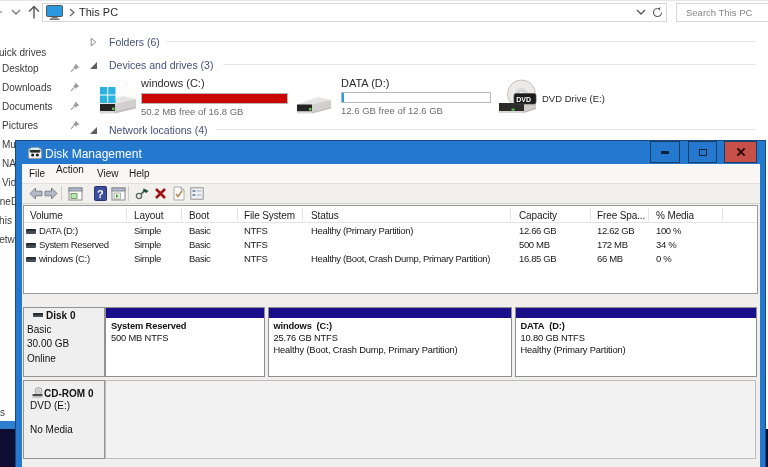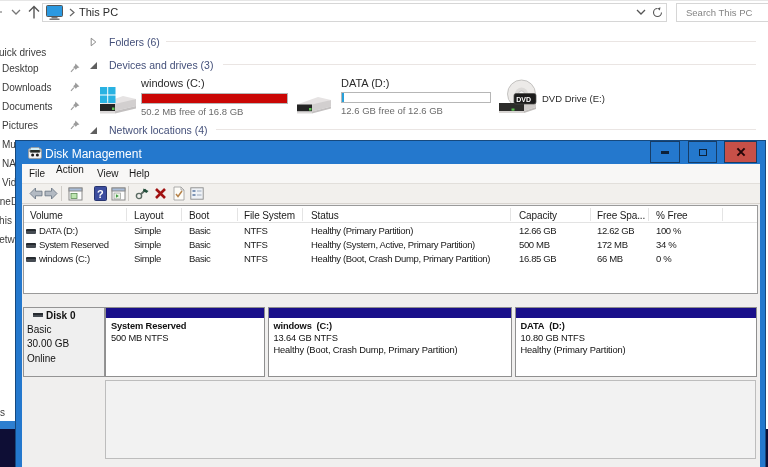--- a/index.html
+++ b/index.html
@@ -230,21 +230,21 @@
   <div class="abs" style="left:6px;top:63px;width:738px;height:264px;background:#f0efee"></div>
 
   <div class="abs" style="left:7px;top:64px;width:735px;height:89px;background:#fff;border:1px solid #9a9a9a">
     <div class="cell" style="left:6px;top:4px">Volume</div>
     <div class="cell" style="left:110px;top:4px">Layout</div>
     <div class="cell" style="left:165px;top:4px">Boot</div>
     <div class="cell" style="left:220px;top:4px">File System</div>
     <div class="cell" style="left:287px;top:4px">Status</div>
     <div class="cell" style="left:495px;top:4px">Capacity</div>
     <div class="cell" style="left:573px;top:4px">Free Spa...</div>
-    <div class="cell" style="left:632px;top:4px">% Free</div>
+    <div class="cell" style="left:632px;top:4px">% Media</div>
     <div class="colsep" style="left:102px;height:13px"></div>
     <div class="colsep" style="left:157px;height:13px"></div>
     <div class="colsep" style="left:213px;height:13px"></div>
     <div class="colsep" style="left:278px;height:13px"></div>
     <div class="colsep" style="left:486px;height:13px"></div>
     <div class="colsep" style="left:566px;height:13px"></div>
     <div class="colsep" style="left:624px;height:13px"></div>
     <div class="colsep" style="left:698px;height:13px"></div>
     <div class="abs" style="left:0;top:16px;width:733px;height:1px;background:#e3e3e3"></div>
     <div class="rowicon" style="left:2px;top:23px"></div>
@@ -254,21 +254,20 @@
     <div class="rcell" style="left:220px;top:19px">NTFS</div>
     <div class="rcell" style="left:287px;top:19px">Healthy (Primary Partition)</div>
     <div class="rcell" style="left:495px;top:19px">12.66 GB</div>
     <div class="rcell" style="left:573px;top:19px">12.62 GB</div>
     <div class="rcell" style="left:632px;top:19px">100 %</div>
     <div class="rowicon" style="left:2px;top:37px"></div>
     <div class="rcell" style="left:15px;top:33px">System Reserved</div>
     <div class="rcell" style="left:110px;top:33px">Simple</div>
     <div class="rcell" style="left:165px;top:33px">Basic</div>
     <div class="rcell" style="left:220px;top:33px">NTFS</div>
-    <div class="rcell" style="left:287px;top:33px">Healthy (System, Active, Primary Partition)</div>
     <div class="rcell" style="left:495px;top:33px">500 MB</div>
     <div class="rcell" style="left:573px;top:33px">172 MB</div>
     <div class="rcell" style="left:632px;top:33px">34 %</div>
     <div class="rowicon" style="left:2px;top:51px"></div>
     <div class="rcell" style="left:15px;top:47px">windows (C:)</div>
     <div class="rcell" style="left:110px;top:47px">Simple</div>
     <div class="rcell" style="left:165px;top:47px">Basic</div>
     <div class="rcell" style="left:220px;top:47px">NTFS</div>
     <div class="rcell" style="left:287px;top:47px">Healthy (Boot, Crash Dump, Primary Partition)</div>
     <div class="rcell" style="left:495px;top:47px">16.85 GB</div>
@@ -284,24 +283,35 @@
     <div class="dt" style="left:3px;top:45px">Online</div>
   </div>
   <div class="part" style="left:89px;width:160px">
     <div class="bar"></div>
     <div class="pt b" style="top:13px">System Reserved</div>
     <div class="pt" style="top:25px">500 MB NTFS</div>
   </div>
   <div class="part" style="left:251.5px;width:244px">
     <div class="bar"></div>
     <div class="pt b" style="top:13px">windows&nbsp; (C:)</div>
-    <div class="pt" style="top:25px">13.64 GB NTFS</div>
+    <div class="pt" style="top:25px">25.76 GB NTFS</div>
     <div class="pt" style="top:37px">Healthy (Boot, Crash Dump, Primary Partition)</div>
   </div>
   <div class="part" style="left:498.5px;width:242px">
     <div class="bar"></div>
     <div class="pt b" style="top:13px">DATA&nbsp; (D:)</div>
     <div class="pt" style="top:25px">10.80 GB NTFS</div>
     <div class="pt" style="top:37px">Healthy (Primary Partition)</div>
   </div>
 
+  <div class="dbox" style="left:7px;top:239px;width:82px;height:79px">
+    <svg class="abs" style="left:8px;top:6px" width="12" height="11" viewBox="0 0 12 11">
+        <circle cx="6.5" cy="4" r="3.5" fill="#dcdcdc" stroke="#8a8a8a" stroke-width="0.7"></circle>
+        <circle cx="6.5" cy="4" r="1" fill="#f5f5f5" stroke="#8a8a8a" stroke-width="0.5"></circle>
+        <rect x="0.5" y="7" width="10" height="2.2" fill="#4a4a4a"></rect>
+        <rect x="0.5" y="9.6" width="10" height="1" fill="#b0b0b0"></rect>
+      </svg>
+    <div class="dt b" style="left:20px;top:7px">CD-ROM 0</div>
+    <div class="dt" style="left:6px;top:19px">DVD (E:)</div>
+    <div class="dt" style="left:6px;top:43px">No Media</div>
+  </div>
   <div class="abs" style="left:89px;top:239px;width:651px;height:79px;border:1px solid #bdbdbd;background:#f2f2f2"></div>
 </div>
 
 </body></html>

